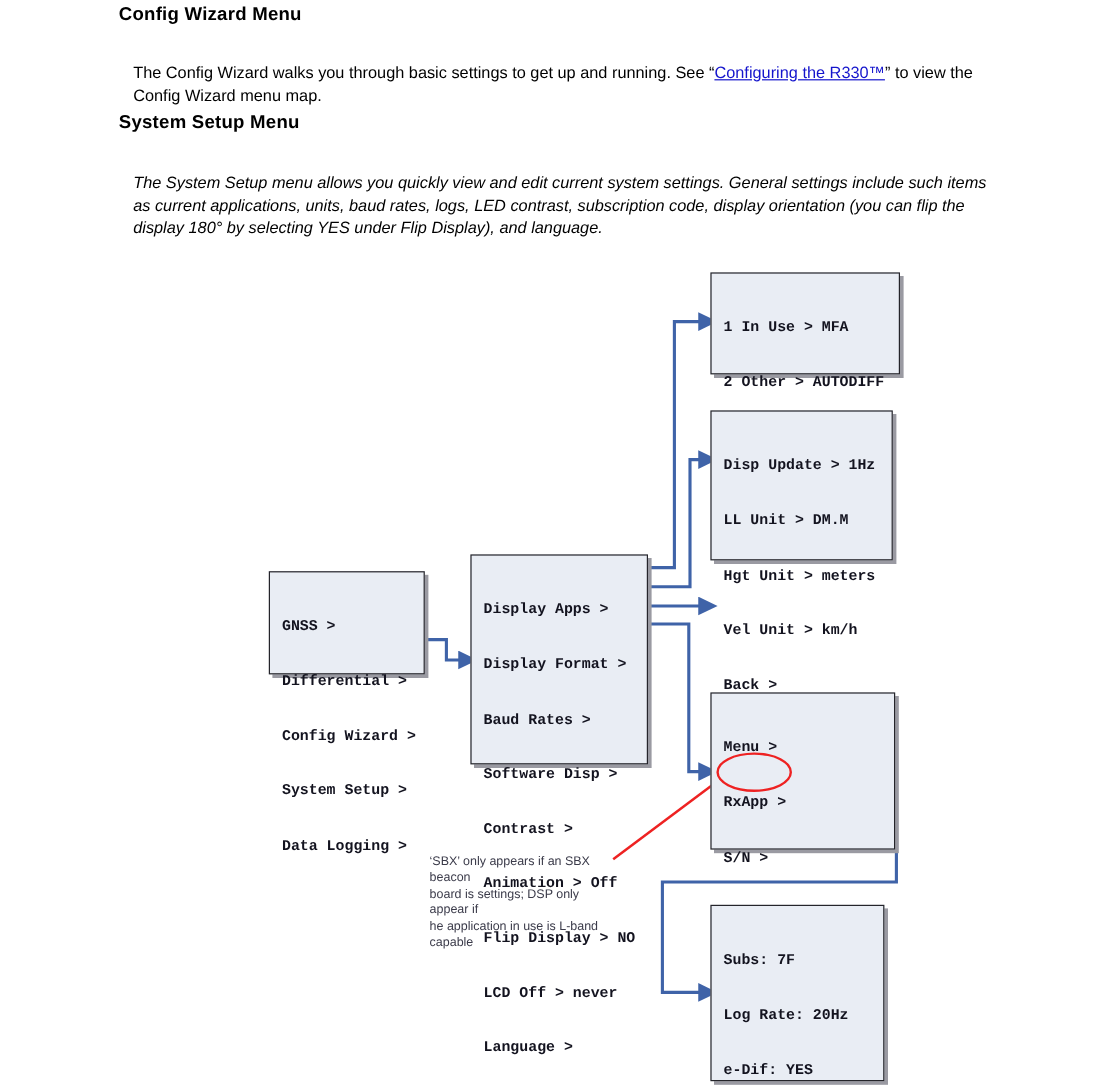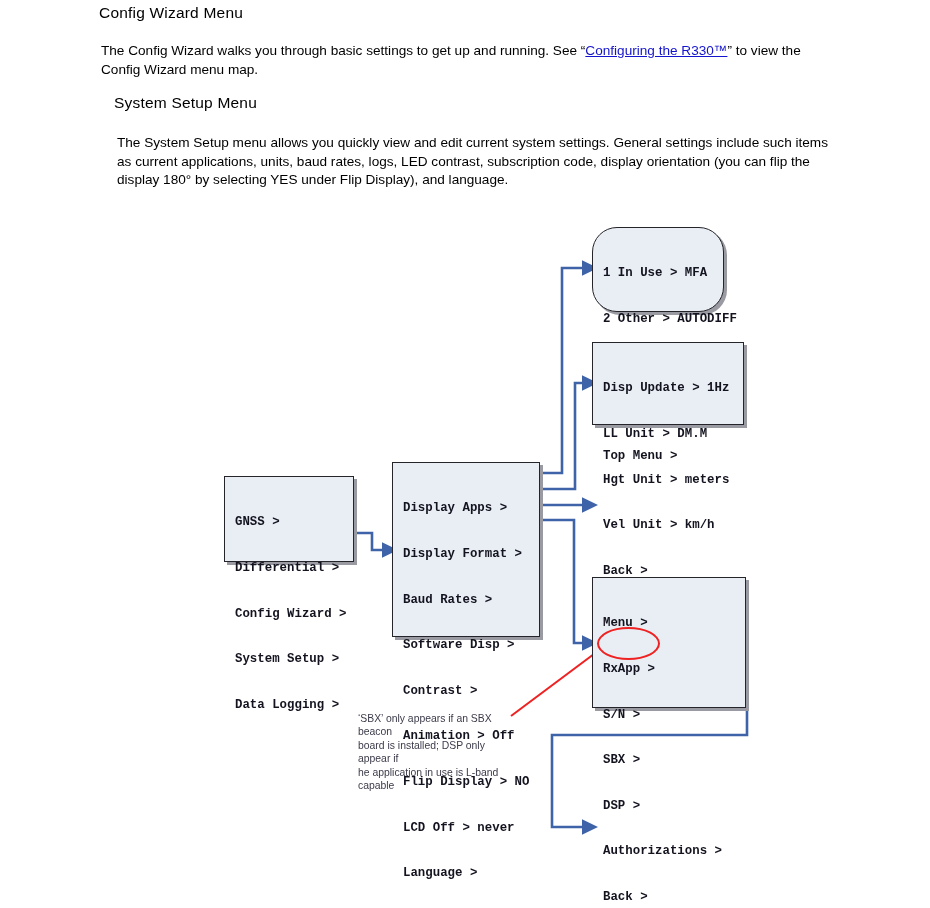--- a/index.html
+++ b/index.html
@@ -16,43 +16,43 @@
 
   
   .prose {
     position: absolute;
     left: 99px; top: 0;
     width: 725px;
   }
   h2.heading {
     font-family: "Liberation Sans", sans-serif;
     font-size: 15.5px;
-    font-weight: normal;
+    font-weight: bold;
     letter-spacing: 0.2px;
     margin: 0;
     padding: 0;
     color: #000;
   }
   p.body-text {
     font-family: "Liberation Sans", sans-serif;
     font-size: 13.6px;
     line-height: 18.5px;
-    margin: 2px;
+    margin: 12px;
     padding: 0;
     color: #000;
   }
   .link {
     color: #1414cc;
     text-decoration: underline;
   }
 
   #h-config   { top: 4px;  left: 0; }
   #p-config   { top: 40px; left: 0; width: 722px; }
-  #h-system   { top: 94px; left: 0; margin-left: 15px; }
-  #p-system   { top: 132px; left: 16px; width: 725px; }
+  #h-system   { top: 94px; left: 0; }
+  #p-system   { top: 132px; left: 0; width: 725px; font-style: italic; }
   .prose > * { position: absolute; }
 
   
   #diagram {
     position: absolute;
     left: 0; top: 0;
     width: 930px; height: 908px;
   }
   #wires {
     position: absolute; left: 0; top: 0;
@@ -73,22 +73,22 @@
     color: #13131f;
     padding: 8px 10px 9px 10px;
     white-space: pre;
     letter-spacing: 0px;
   }
   .menubox .row { display: block; height: 15.2px; }
 
   
   #box-root      { left: 224px; top: 476px; width: 130px; height: 86px; }
   #box-sysmenu   { left: 392px; top: 462px; width: 148px; height: 175px; }
-  #box-apps      { left: 592px; top: 227px; width: 132px; height: 85px; border-radius: 25px; }
-  #box-format    { left: 592px; top: 342px; width: 152px; height: 83px; }
+  #box-apps      { left: 592px; top: 227px; width: 158px; height: 85px; }
+  #box-format    { left: 592px; top: 342px; width: 152px; height: 125px; }
   #box-baud      { left: 592px; top: 474px; width: 130px; height: 66px; }
   #box-software  { left: 592px; top: 577px; width: 154px; height: 131px; }
   #box-auth      { left: 592px; top: 754px; width: 145px; height: 147px; }
 
   
   #annotation {
     position: absolute;
     left: 310px; top: 712px;
     width: 205px;
     font-family: "Liberation Sans", sans-serif;
@@ -195,20 +195,31 @@
     <span class="row">S/N &gt;</span>
     <span class="row">SBX &gt;</span>
     <span class="row">DSP &gt;</span>
     <span class="row">Authorizations &gt;</span>
     <span class="row">Back &gt;</span>
     
   </div>
 
   <div id="sbx-ellipse"></div>
 
+  <div class="menubox" id="box-auth">
+    <span class="row">Subs: 7F</span>
+    <span class="row">Log Rate: 20Hz</span>
+    <span class="row">e-Dif: YES</span>
+    
+    
+    
+    
+    
+    
+  </div>
 
   <div id="annotation">
     <span class="aline">‘SBX’ only appears if an SBX beacon</span>
-    <span class="aline">board is installed; DSP only appear if</span>
+    <span class="aline">board is settings; DSP only appear if</span>
     <span class="aline">he application in use is L-band capable</span>
   </div>
 
 </div>
 
 </body></html>

